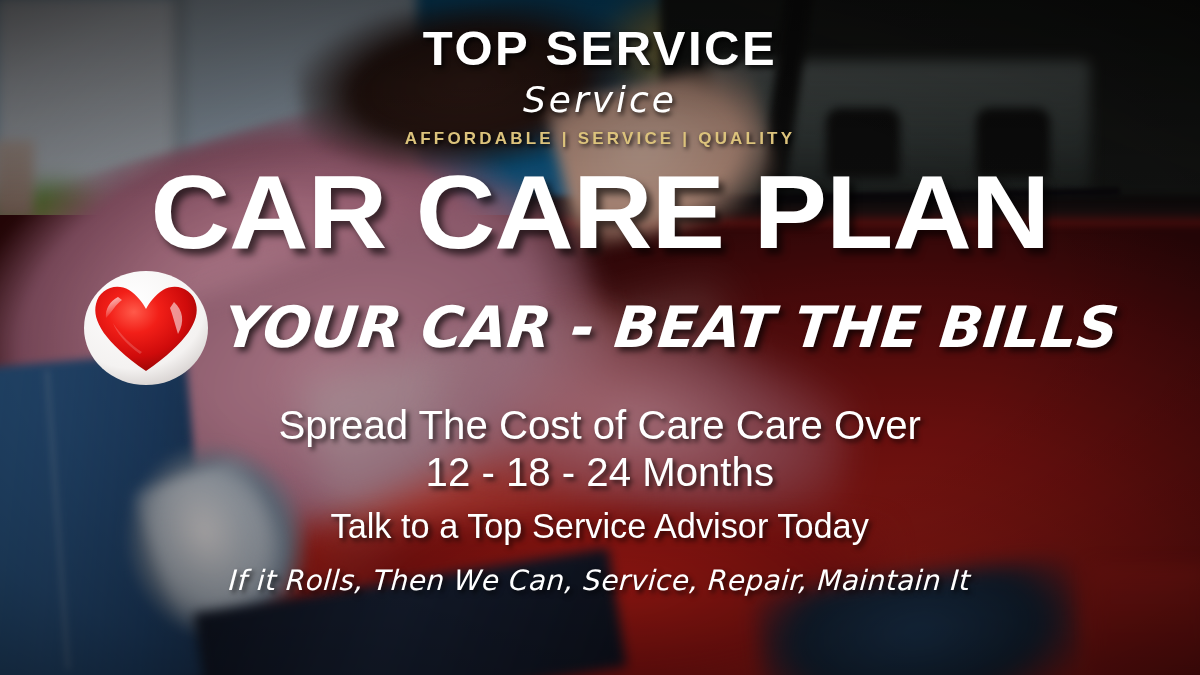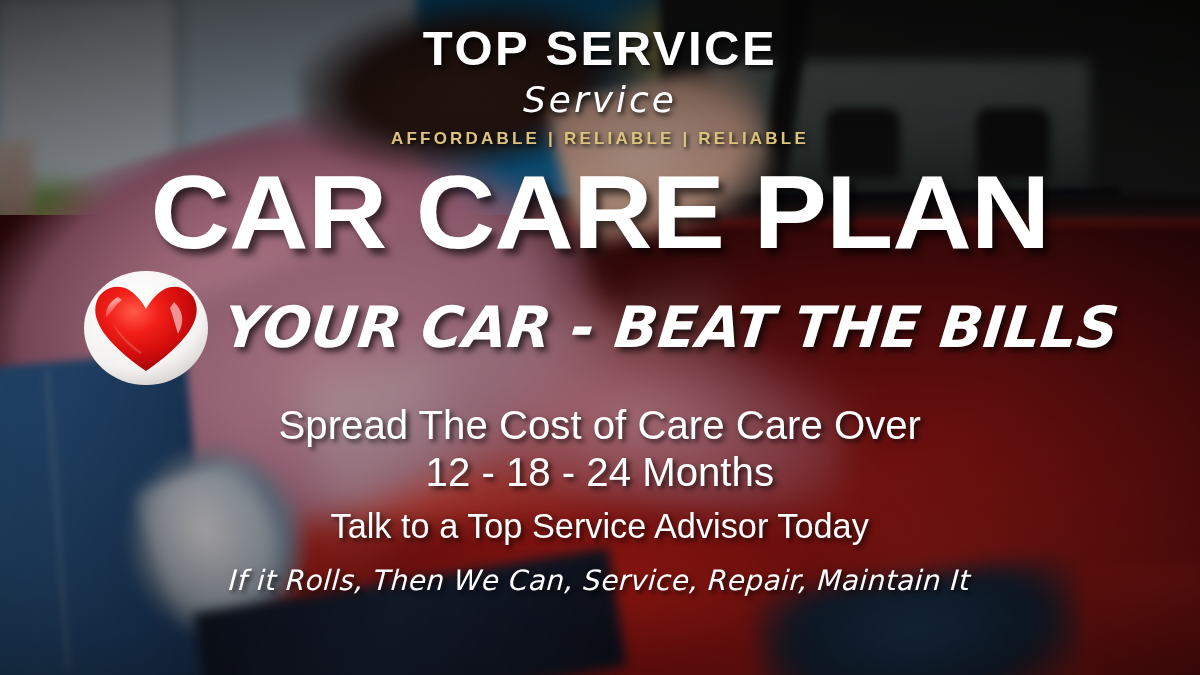--- a/index.html
+++ b/index.html
@@ -344,21 +344,21 @@
     <div class="bg-right-strip"></div>
     <div class="tint"></div>
     <div class="top-dark"></div>
     <div class="vignette"></div>
   </div>
 
   <div class="content">
 
     <div class="brand-title">TOP SERVICE</div>
     <div class="brand-sub">Service</div>
-    <div class="brand-tagline">AFFORDABLE | RELIABLE | RELIABLE</div>
+    <div class="brand-tagline">AFFORDABLE | SERVICE | QUALITY</div>
 
     <div class="headline">CAR CARE PLAN</div>
 
     <div class="sub-row">
       <div class="heart-badge">
         <svg viewBox="0 0 128 118" xmlns="http://www.w3.org/2000/svg" aria-hidden="true">
           <defs>
             <radialGradient id="heartGrad" cx="38%" cy="30%" r="78%">
               <stop offset="0%" stop-color="#ff5a4a"></stop>
               <stop offset="32%" stop-color="#f21f18"></stop>

